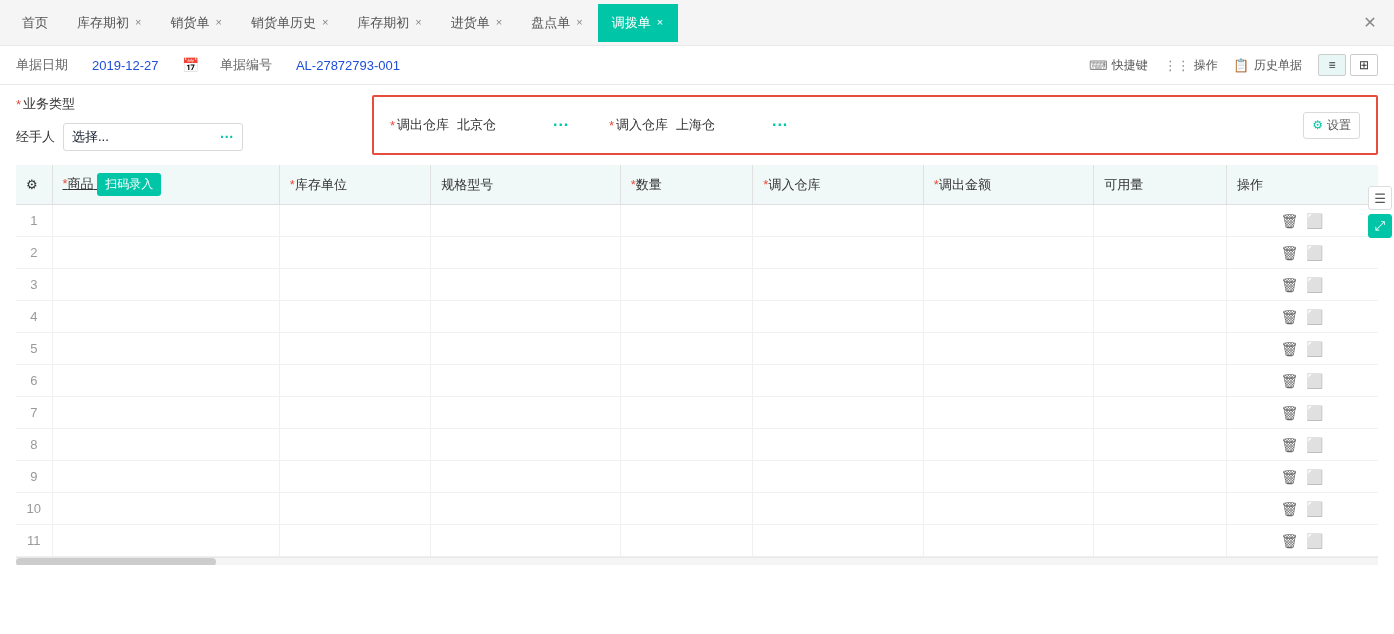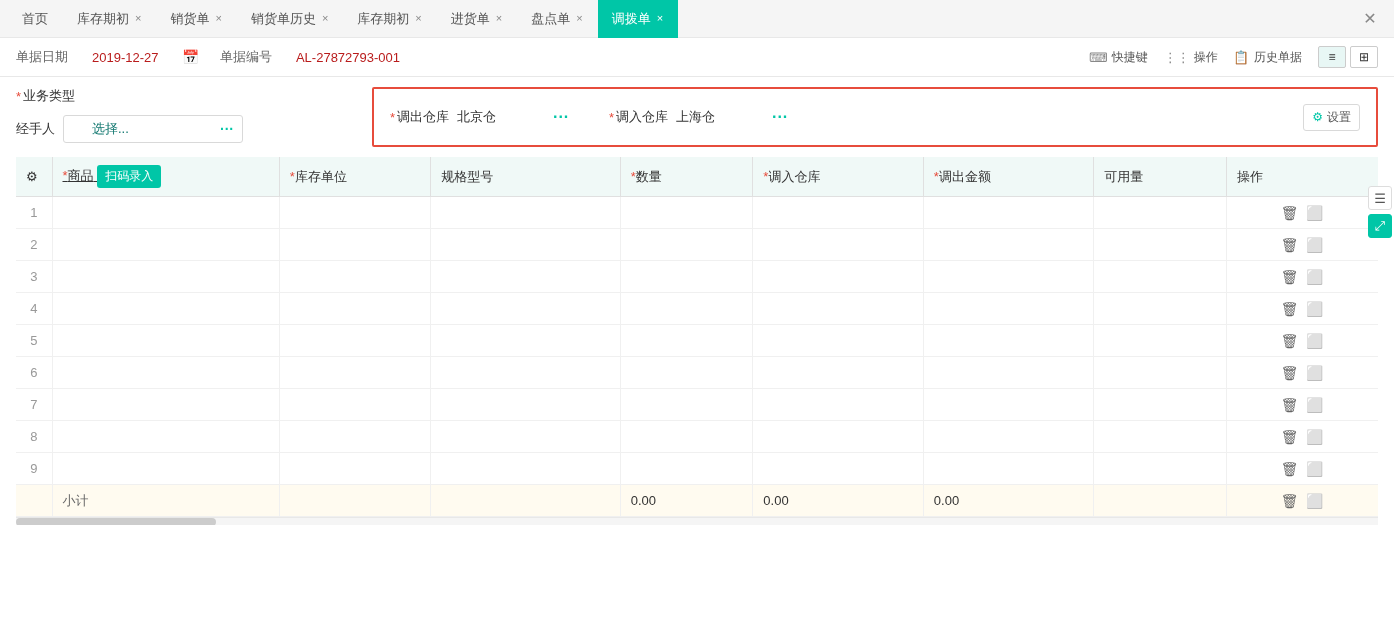--- a/index.html
+++ b/index.html
@@ -3,21 +3,21 @@
   <meta charset="utf-8">
   <style>
     * { box-sizing: border-box; margin: 0; padding: 0; }
     body { font-family: "Microsoft YaHei", "PingFang SC", sans-serif; font-size: 13px; background: #fff; color: #333; overflow: hidden; }
 
     
     .tab-bar {
       display: flex; align-items: center;
       border-bottom: 1px solid #e8e8e8;
       background: #f5f5f5;
-      height: 38px;
+      height: 46px;
       padding: 0 8px;
     }
     .tab-item {
       display: flex; align-items: center;
       padding: 0 14px; height: 38px;
       cursor: pointer; font-size: 13px;
       color: #555; white-space: nowrap;
       border-right: 1px solid transparent;
     }
     .tab-item.active {
@@ -45,21 +45,21 @@
       display: flex; align-items: center;
       padding: 8px 16px;
       border-bottom: 1px solid #e8e8e8;
       gap: 20px;
     }
     .toolbar-item {
       display: flex; align-items: center; gap: 24px;
       font-size: 13px; color: #333;
     }
     .toolbar-label { color: #666; }
-    .toolbar-value { color: #b91c1c; font-weight: 500; }
+    .toolbar-value { color: #1d4ed8; font-weight: 500; }
     .toolbar-icon { color: #00c6a7; font-size: 14px; cursor: pointer; }
     .toolbar-right {
       margin-left: auto;
       display: flex; align-items: center; gap: 16px;
     }
     .toolbar-btn {
       display: flex; align-items: center; gap: 4px;
       color: #555; font-size: 12px; cursor: pointer;
     }
     .toolbar-btn .icon { font-size: 13px; color: #888; }
@@ -303,21 +303,21 @@
       <span class="field-label">
         <span class="required">*</span>
         <span>业务类型</span>
       </span>
     </div>
     <div class="form-field">
       <span class="field-label">
         <span>经手人</span>
       </span>
       <div class="field-select" style="min-width:180px;">
-        <span style="color:#0f766e;margin-left:20px;">选择...</span>
+        <span style="color:#0f172a;">选择...</span>
         <span style="margin-left:auto;color:#00c6a7;font-size:14px;font-weight:bold;">···</span>
       </div>
     </div>
   </div>
 
   <div class="form-right">
     <div class="warehouse-section">
       <div class="warehouse-item">
         <span class="field-label">
           <span class="required">*</span>
@@ -496,34 +496,48 @@
     <td class="col-spec"></td>
     <td class="col-qty"></td>
     <td class="col-cost"></td>
     <td class="col-amount"></td>
     <td class="col-avail"></td>
     <td class="col-ops" style="text-align:center;">
       <span class="op-icon" title="删除">🗑</span>
       <span class="op-icon" title="复制">⬜</span>
     </td>
   </tr>
-        <tr class="subtotal-row">
-  <td></td>
-  <td style="color:#666;">小计</td>
-  <td></td>
-  <td></td>
-  <td style="color:#333;">0.00</td>
-  <td style="color:#333;">0.00</td>
-  <td style="color:#333;">0.00</td>
-  <td></td>
-  <td style="text-align:center;">
-    <span class="op-icon">🗑</span>
-    <span class="op-icon">⬜</span>
-  </td>
-</tr>
+        <tr>
+    <td class="row-num">10</td>
+    <td class="col-product"></td>
+    <td class="col-unit"></td>
+    <td class="col-spec"></td>
+    <td class="col-qty"></td>
+    <td class="col-cost"></td>
+    <td class="col-amount"></td>
+    <td class="col-avail"></td>
+    <td class="col-ops" style="text-align:center;">
+      <span class="op-icon" title="删除">🗑</span>
+      <span class="op-icon" title="复制">⬜</span>
+    </td>
+  </tr>
+        <tr>
+    <td class="row-num">11</td>
+    <td class="col-product"></td>
+    <td class="col-unit"></td>
+    <td class="col-spec"></td>
+    <td class="col-qty"></td>
+    <td class="col-cost"></td>
+    <td class="col-amount"></td>
+    <td class="col-avail"></td>
+    <td class="col-ops" style="text-align:center;">
+      <span class="op-icon" title="删除">🗑</span>
+      <span class="op-icon" title="复制">⬜</span>
+    </td>
+  </tr>
       </tbody>
   </table>
   <div class="scrollbar-track">
     <div class="scrollbar-thumb"></div>
   </div>
 </div>
 
 <div class="right-sidebar">
   <div class="sidebar-icon" style="margin-top:140px;">
     <span>☰</span>

